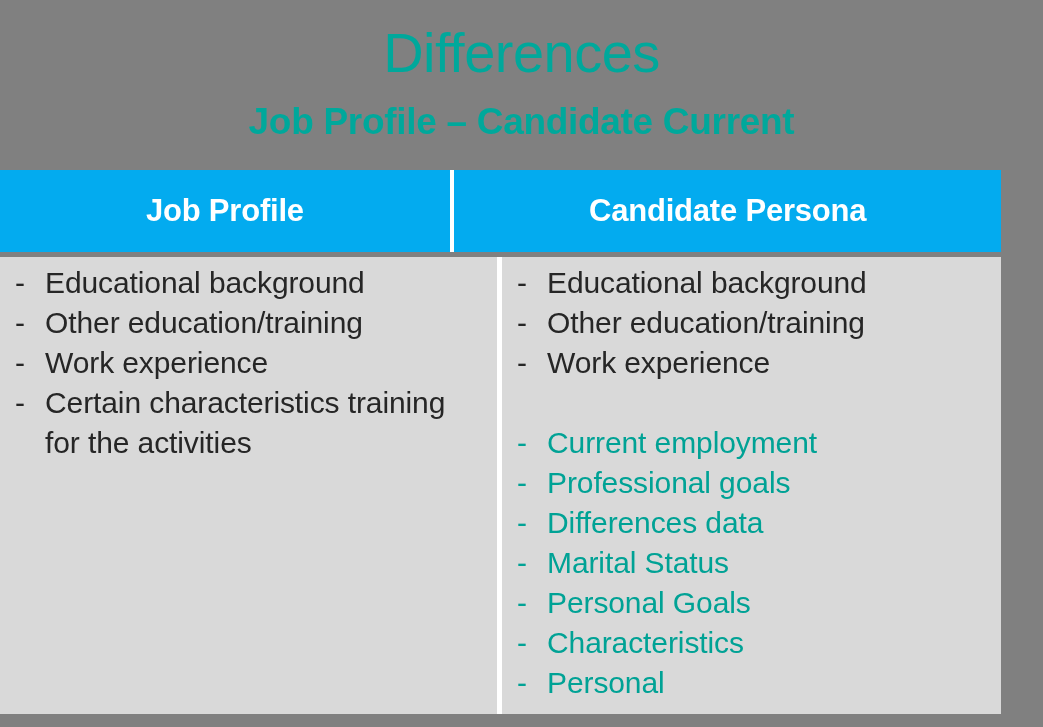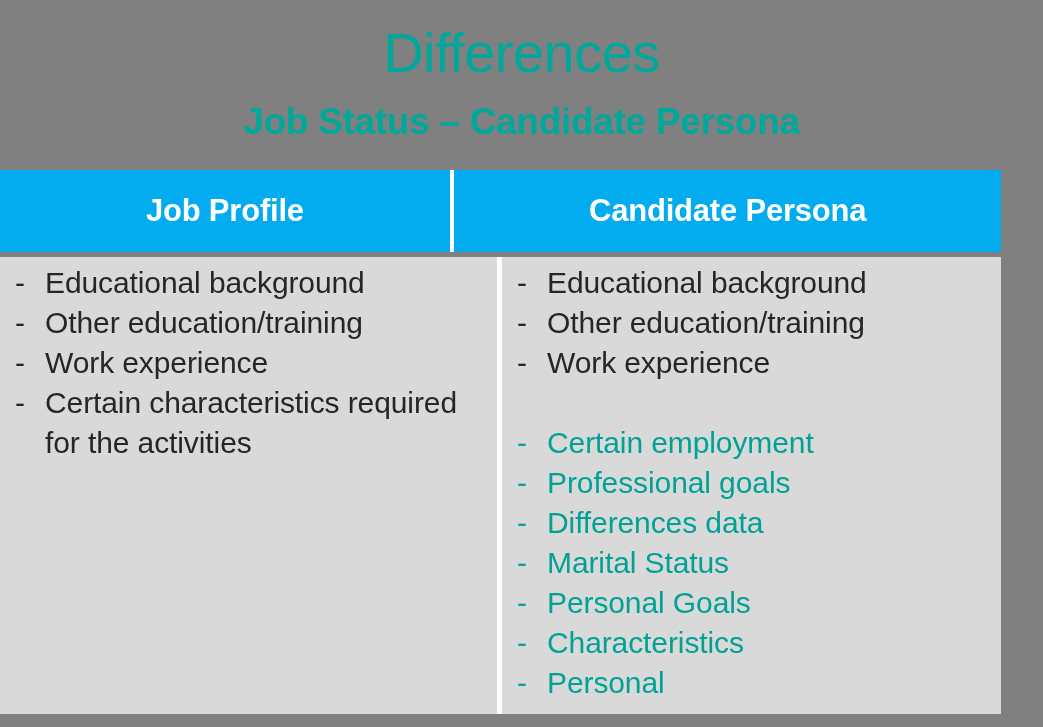--- a/index.html
+++ b/index.html
@@ -158,21 +158,21 @@
     width: 42px;
     height: 727px;
     background: #808080;
   }
 </style>
 </head>
 <body>
 
 <div class="title-block">
   <div class="slide-title">Differences</div>
-  <div class="slide-subtitle">Job Status – Candidate Persona</div>
+  <div class="slide-subtitle">Job Profile – Candidate Current</div>
 </div>
 
 <div class="table">
 
   <div class="table-header-row">
     <div class="th th-left">Job Profile</div>
     <div class="th-gap"></div>
     <div class="th th-right">Candidate Persona</div>
   </div>
 
@@ -186,21 +186,21 @@
           <li class="bullet-item">
             <span class="bullet-dash">-</span>
             <span class="bullet-text">Other education/training</span>
           </li>
           <li class="bullet-item">
             <span class="bullet-dash">-</span>
             <span class="bullet-text">Work experience</span>
           </li>
           <li class="bullet-item">
             <span class="bullet-dash">-</span>
-            <span class="bullet-text">Certain characteristics required for the activities</span>
+            <span class="bullet-text">Certain characteristics training for the activities</span>
           </li>
         </ul>
     </div>
     <div class="td-gap"></div>
     <div class="td td-right">
       <ul class="bullet-list" id="list-candidate-persona">
           <li class="bullet-item">
             <span class="bullet-dash">-</span>
             <span class="bullet-text">Educational background</span>
           </li>
@@ -208,21 +208,21 @@
             <span class="bullet-dash">-</span>
             <span class="bullet-text">Other education/training</span>
           </li>
           <li class="bullet-item">
             <span class="bullet-dash">-</span>
             <span class="bullet-text">Work experience</span>
           </li>
           <li class="spacer-line"></li>
           <li class="bullet-item teal">
             <span class="bullet-dash">-</span>
-            <span class="bullet-text">Certain employment</span>
+            <span class="bullet-text">Current employment</span>
           </li>
           <li class="bullet-item teal">
             <span class="bullet-dash">-</span>
             <span class="bullet-text">Professional goals</span>
           </li>
           <li class="bullet-item teal">
             <span class="bullet-dash">-</span>
             <span class="bullet-text">Differences data</span>
           </li>
           <li class="bullet-item teal">

